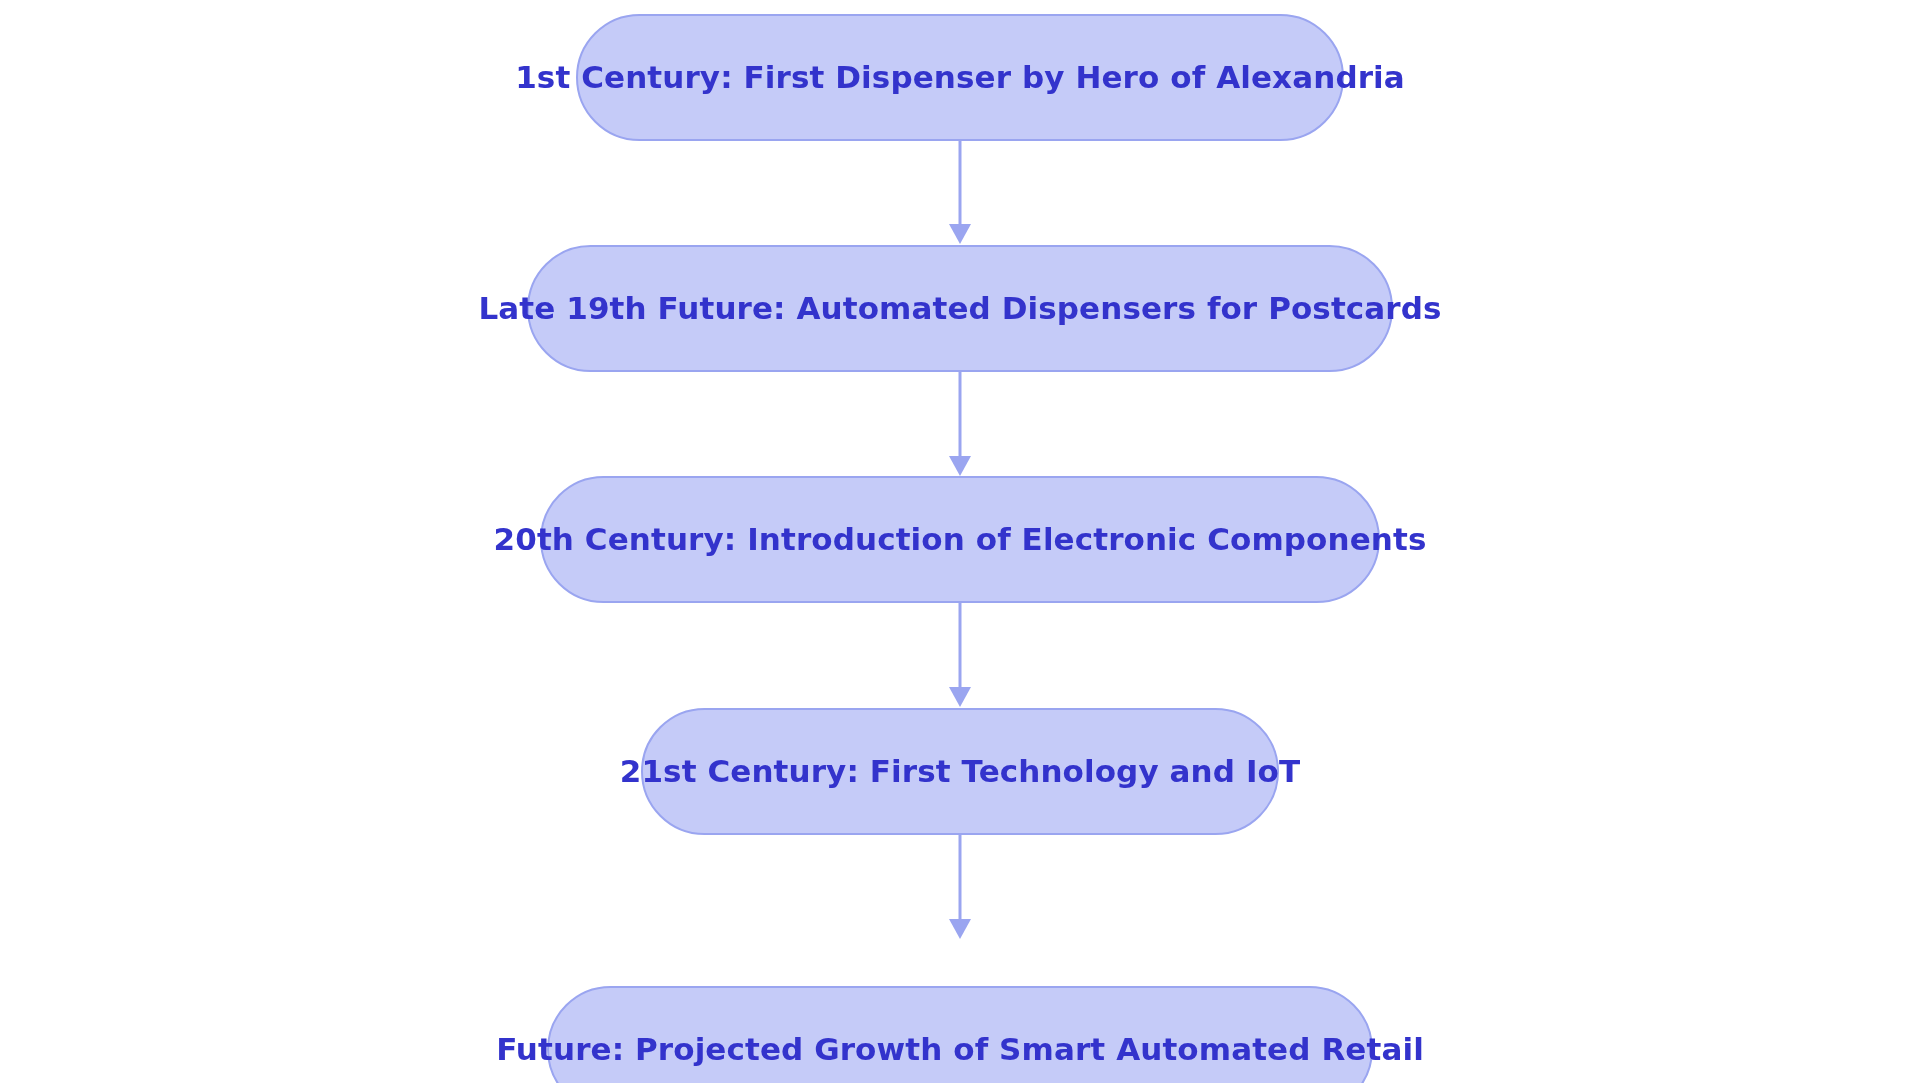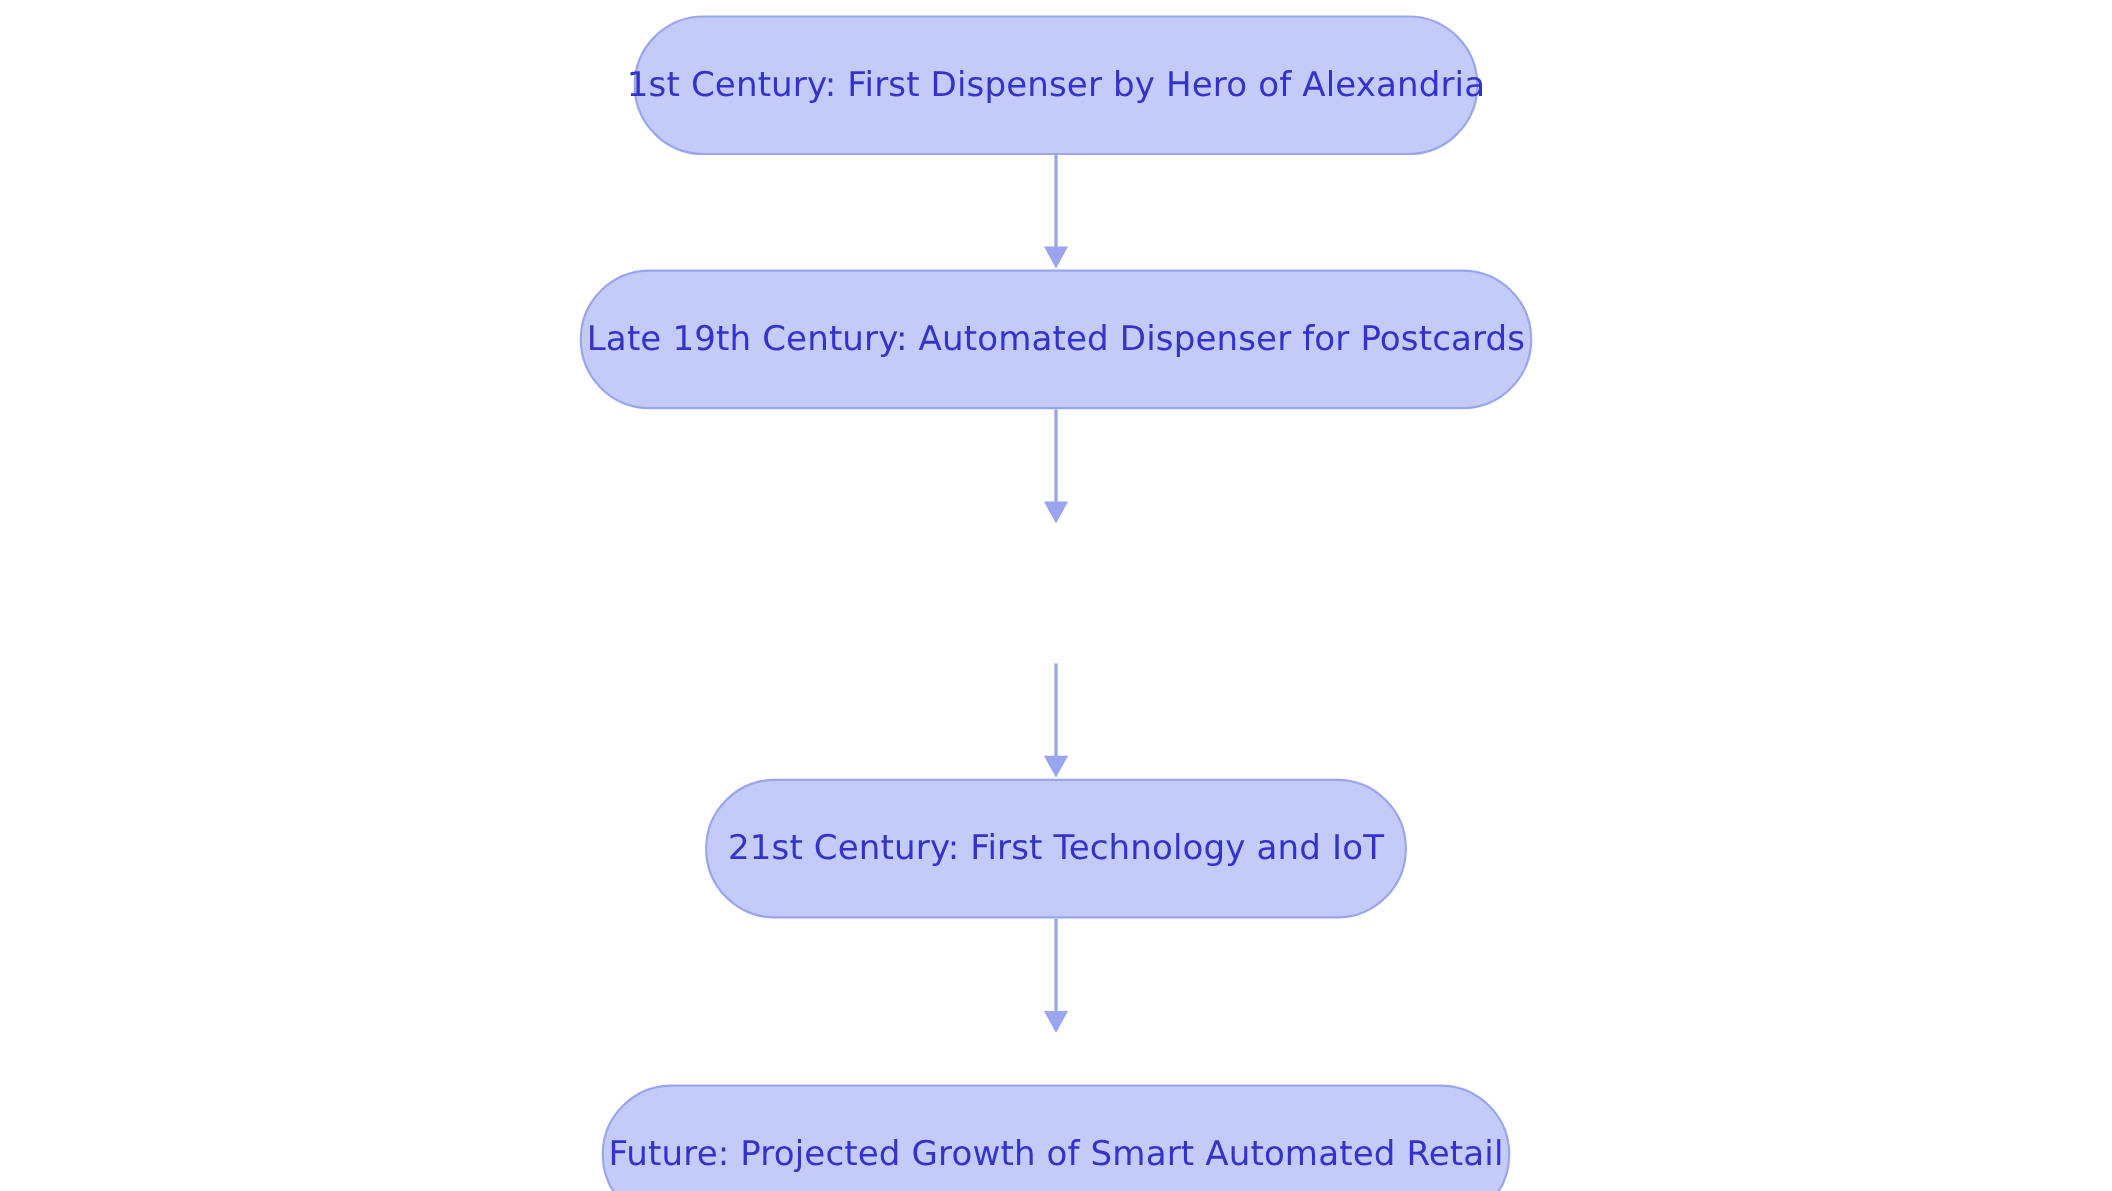--- a/index.html
+++ b/index.html
@@ -31,21 +31,21 @@
     border: 2px solid #9aa5f0;
     border-radius: 9999px;
     height: 127px;
     left: 50%;
     transform: translateX(-50%);
   }
 
   .flow-node-label {
     color: #3333cc;
     font-size: 31px;
-    font-weight: 400;
+    font-weight: 700;
     line-height: 1.2;
     letter-spacing: 0.1px;
     white-space: nowrap;
     font-family: "DejaVu Sans", "Liberation Sans", sans-serif;
   }
 
   
   .node-0 { width: 768px;  top: 14px;  }
   .node-1 { width: 866px;  top: 245px; }
   .node-2 { width: 840px;  top: 476px; }
@@ -75,30 +75,33 @@
   </div>
 
   <div class="flow-arrow arrow-0">
     <svg width="24" height="105" viewBox="0 0 24 105" xmlns="http://www.w3.org/2000/svg">
       <line x1="12" y1="0" x2="12" y2="86" stroke="#9aa5f0" stroke-width="3"></line>
       <polygon points="1,84 23,84 12,104" fill="#9aa5f0"></polygon>
     </svg>
   </div>
 
   <div class="flow-node node-1">
-    <span class="flow-node-label">Late 19th Century: Automated Dispenser for Postcards</span>
+    <span class="flow-node-label">Late 19th Future: Automated Dispensers for Postcards</span>
   </div>
 
   <div class="flow-arrow arrow-1">
     <svg width="24" height="105" viewBox="0 0 24 105" xmlns="http://www.w3.org/2000/svg">
       <line x1="12" y1="0" x2="12" y2="86" stroke="#9aa5f0" stroke-width="3"></line>
       <polygon points="1,84 23,84 12,104" fill="#9aa5f0"></polygon>
     </svg>
   </div>
 
+  <div class="flow-node node-2">
+    <span class="flow-node-label">20th Century: Introduction of Electronic Components</span>
+  </div>
 
   <div class="flow-arrow arrow-2">
     <svg width="24" height="105" viewBox="0 0 24 105" xmlns="http://www.w3.org/2000/svg">
       <line x1="12" y1="0" x2="12" y2="86" stroke="#9aa5f0" stroke-width="3"></line>
       <polygon points="1,84 23,84 12,104" fill="#9aa5f0"></polygon>
     </svg>
   </div>
 
   <div class="flow-node node-3">
     <span class="flow-node-label">21st Century: First Technology and IoT</span>

